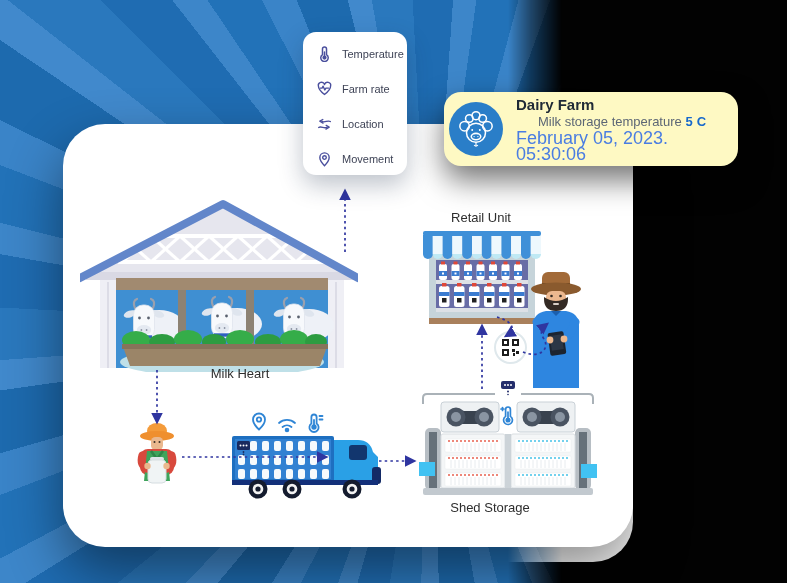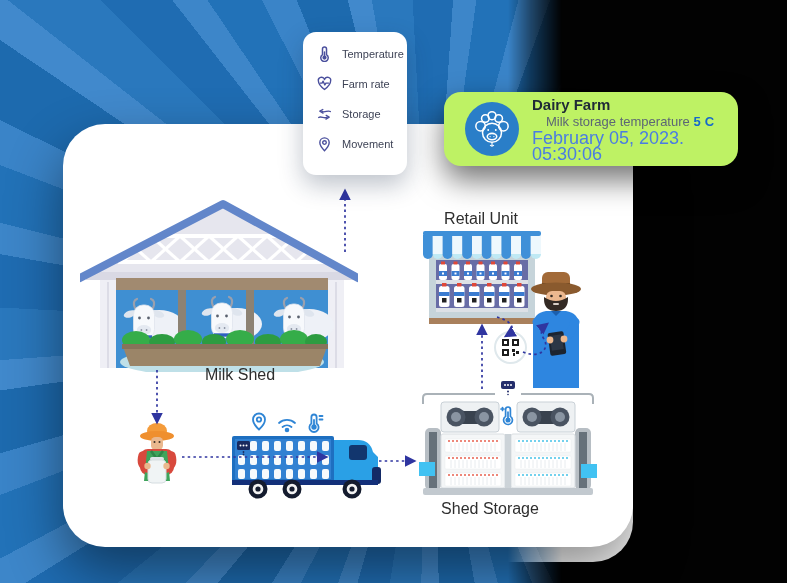--- a/index.html
+++ b/index.html
@@ -16,37 +16,37 @@
         #3d86c9 38deg 42deg);}
   .swirl-main{left:0;width:508px;--cx:430px;}
   .swirl-fade{left:508px;width:54px;--cx:-78px;
       -webkit-mask-image:linear-gradient(to right,rgba(0,0,0,1),rgba(0,0,0,.5) 45%,transparent 100%);
       mask-image:linear-gradient(to right,rgba(0,0,0,1),rgba(0,0,0,.5) 45%,transparent 100%);}
   .main-card{position:absolute;left:63px;top:124px;width:570px;height:423px;background:#fff;
              border-radius:42px;z-index:3;box-shadow:0 25px 55px rgba(0,0,0,.45);}
   
   .sensor-panel{position:absolute;left:303px;top:32px;width:104px;height:143px;background:#fff;
     border-radius:13px;z-index:6;box-shadow:0 10px 24px rgba(20,40,70,.28);
-    display:flex;flex-direction:column;justify-content:space-between;padding:13px 0 22px 13px;box-sizing:border-box;}
+    display:flex;flex-direction:column;justify-content:space-between;padding:13px 0 7px 13px;box-sizing:border-box;}
   .sp-row{display:flex;align-items:center;gap:9px;}
   .sp-row svg{flex:0 0 auto;}
   .sp-label{font-size:11px;color:#3e4356;}
-  .notify-card{position:absolute;left:444px;top:92px;width:294px;height:74px;background:#bef264;
+  .notify-card{position:absolute;left:444px;top:92px;width:294px;height:74px;background:#fef9c3;
     border-radius:17px;z-index:6;box-shadow:0 14px 30px rgba(0,0,0,.55);
-    display:flex;align-items:center;padding:0 10px 0 21px;box-sizing:border-box;gap:13px;}
+    display:flex;align-items:center;padding:0 10px 0 5px;box-sizing:border-box;gap:13px;}
   .notify-logo{width:54px;height:54px;border-radius:50%;background:#2a7ec8;flex:0 0 auto;
     display:flex;align-items:center;justify-content:center;}
   .notify-title{font-size:15px;font-weight:bold;color:#1f2a36;line-height:18px;}
   .notify-msg{font-size:13px;color:#5c6675;line-height:16px;text-align:center;}
   .notify-val{font-weight:bold;color:#1568cc;}
   .notify-unit{font-weight:bold;color:#1568cc;margin-left:4px;}
   .notify-time{font-size:18px;color:#4a7de2;line-height:16px;}
   
   .ill{position:absolute;z-index:4;}
-  .station-label{position:absolute;z-index:4;font-size:16px;color:#2e2e2e;text-align:center;}
+  .station-label{position:absolute;z-index:4;font-size:13px;color:#2e2e2e;text-align:center;}
   .qr-chip{position:absolute;left:494px;top:331px;width:33px;height:33px;background:#fff;
     border:2px solid #dfe8ec;border-radius:50%;z-index:4;display:flex;align-items:center;justify-content:center;box-sizing:border-box;}
   .connectors{position:absolute;left:0;top:0;z-index:5;pointer-events:none;}
 </style>
 </head>
 <body>
 
 <div class="stage">
 
   <div class="under-card"></div>
@@ -123,21 +123,21 @@
       <ellipse cx="134" cy="144" rx="12" ry="8" fill="#2d9c41"></ellipse>
       <ellipse cx="160" cy="141" rx="14" ry="9" fill="#35ad49"></ellipse>
       <ellipse cx="188" cy="144" rx="13" ry="8" fill="#2d9c41"></ellipse>
       <ellipse cx="214" cy="141" rx="14" ry="9" fill="#35ad49"></ellipse>
       <ellipse cx="236" cy="144" rx="11" ry="8" fill="#2d9c41"></ellipse>
     </g>
 
     <polygon points="42,146 248,146 240,168 50,168" fill="#9b8568"></polygon>
     <rect x="42" y="146" width="206" height="5" fill="#87735a"></rect>
   </svg>
-  <div class="station-label" style="left:175px;top:366px;width:130px">Milk Shed</div>
+  <div class="station-label" style="left:175px;top:366px;width:130px">Milk Heart</div>
 
   <div class="station-label" style="left:430px;top:210px;width:102px">Retail Unit</div>
   <svg class="ill" style="left:423px;top:228px" width="118" height="96" viewBox="0 0 118 96">
     <rect x="6" y="26" width="106" height="64" fill="#c6d4da"></rect>
     <rect x="13" y="32" width="92" height="50" fill="#686da6"></rect>
 
     <g>
       <g transform="translate(16,36)">
         <g>
             <rect width="8" height="16" rx="2" fill="#fff"></rect>
@@ -519,21 +519,21 @@
       </svg>
       <span class="sp-label">Farm rate</span>
     </div>
     <div class="sp-row">
       <svg width="17" height="17" viewBox="0 0 16 16" stroke="#4a4f9d" stroke-width="1.3" fill="none" stroke-linecap="round" stroke-linejoin="round">
         <path d="M13.5,5.2 C11,3.6 8.5,6.6 5.6,5.1"></path>
         <path d="M6.4,3.3 L3.6,4.9 L6.6,6.7"></path>
         <path d="M2.5,10.8 C5,9.2 7.5,12.2 10.4,10.7"></path>
         <path d="M9.6,8.9 L12.4,10.5 L9.4,12.3"></path>
       </svg>
-      <span class="sp-label">Storage</span>
+      <span class="sp-label">Location</span>
     </div>
     <div class="sp-row">
       <svg width="17" height="17" viewBox="0 0 16 16" stroke="#4a4f9d" stroke-width="1.3" fill="none" stroke-linecap="round">
         <path d="M8,1.8 a4.4,4.4 0 0 1 4.4,4.4 c0,3.3 -4.4,7.6 -4.4,7.6 s-4.4,-4.3 -4.4,-7.6 A4.4,4.4 0 0 1 8,1.8 z"></path>
         <circle cx="8" cy="6.2" r="1.7"></circle>
       </svg>
       <span class="sp-label">Movement</span>
     </div>
   </div>
 

